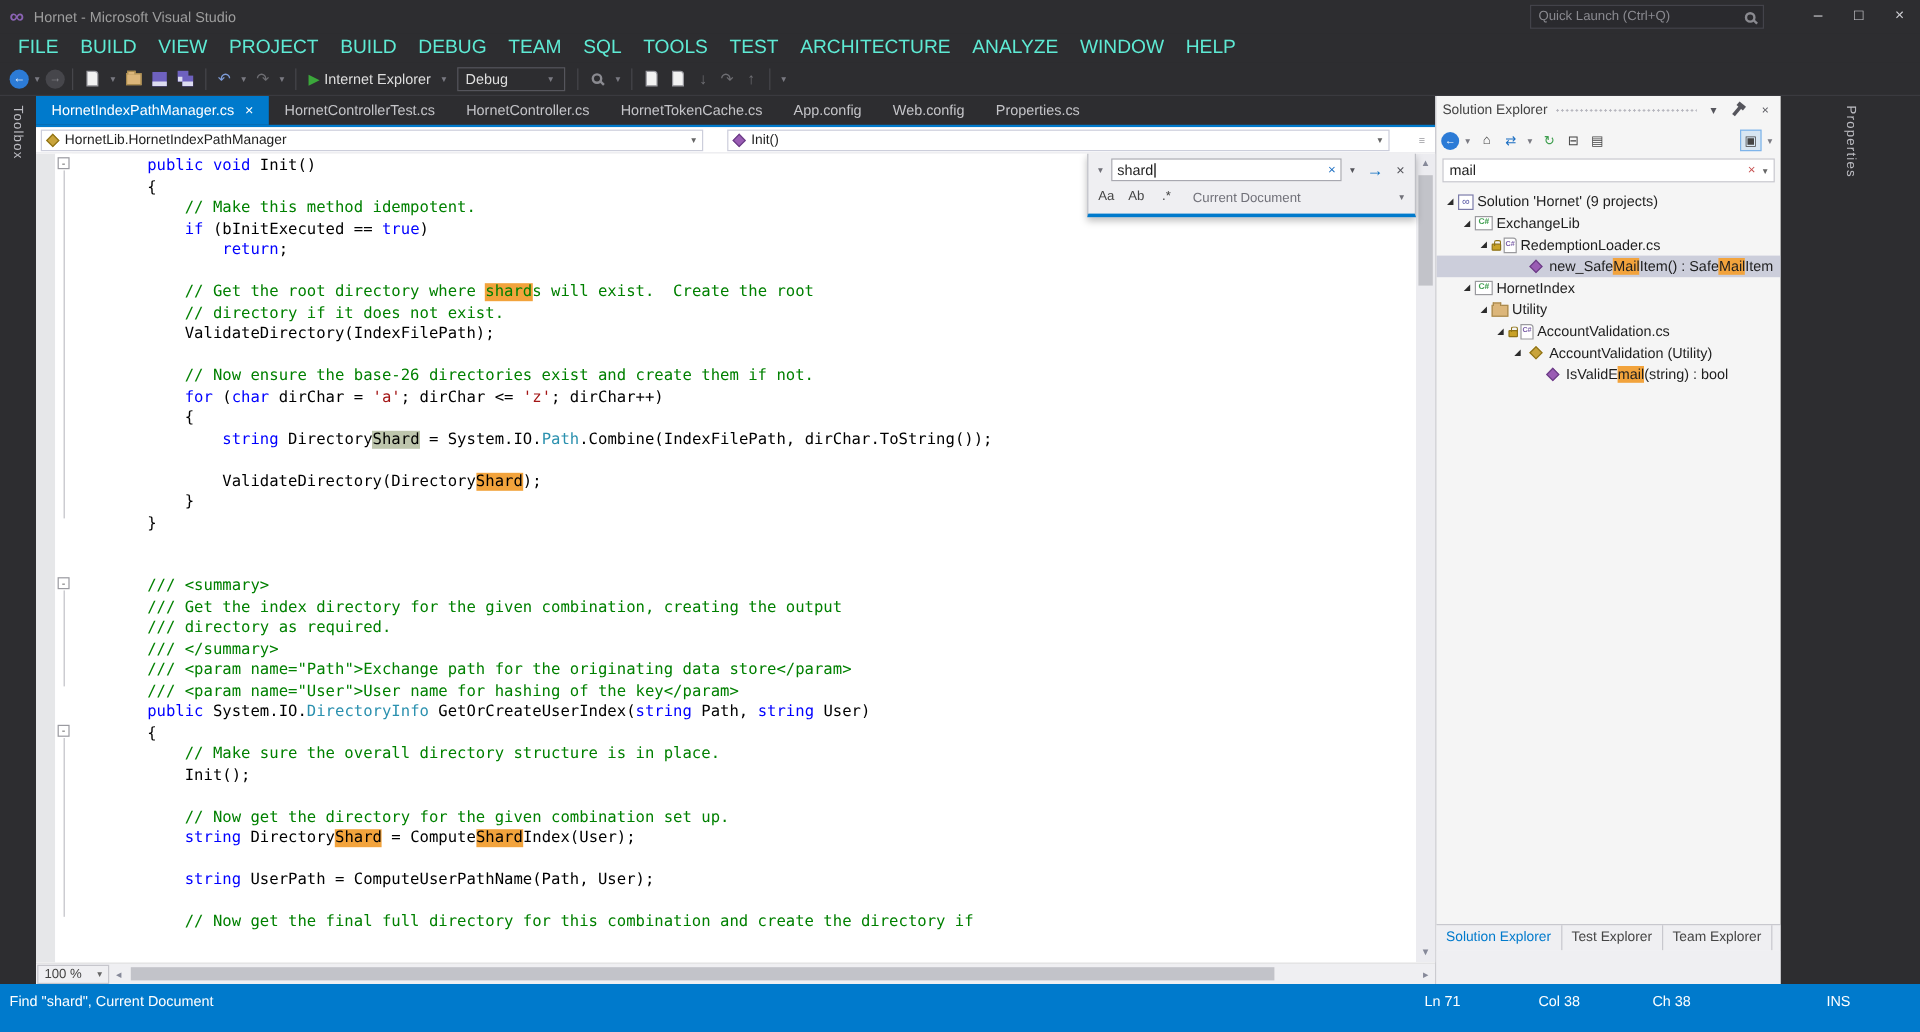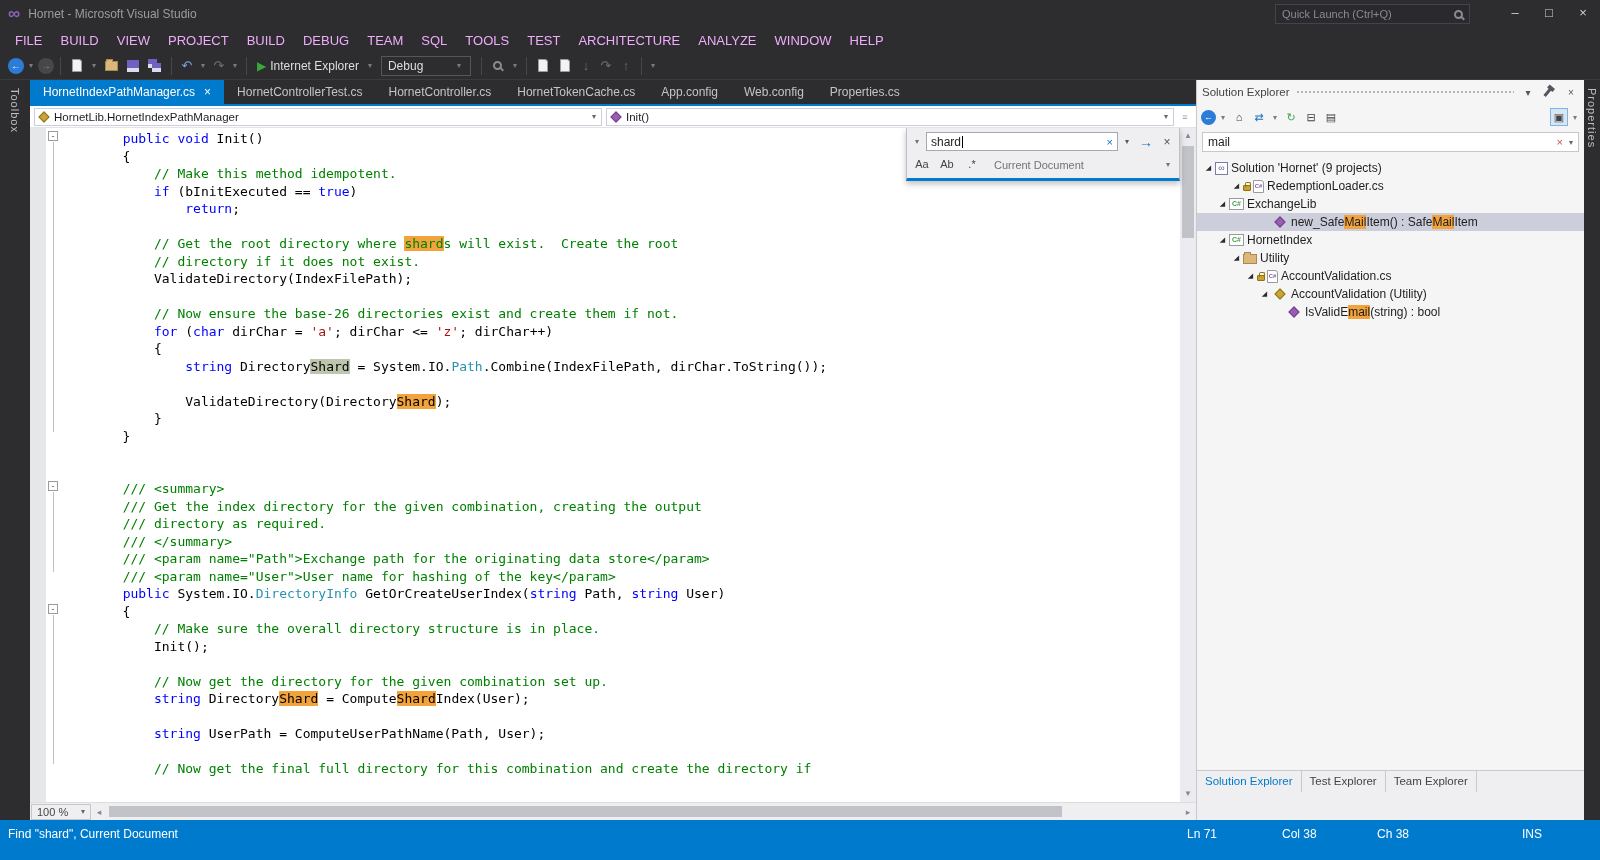--- a/index.html
+++ b/index.html
@@ -11,21 +11,21 @@
   .vs-logo{color:#8A63B3;font-size:17px;font-weight:bold;margin-right:8px}
   .title-text{color:#9D9D9D;font-size:12px}
   .quick-launch{margin-left:auto;width:195px;height:20px;background:#2A2A2E;border:1px solid #43434A;display:flex;align-items:center;padding:0 6px;color:#8A8A90;font-size:11px}
   .mag{width:9px;height:9px;border:2px solid #8A8A90;border-radius:50%;position:relative;margin-left:auto;flex:none}
   .mag::after{content:'';position:absolute;width:5px;height:2px;background:#8A8A90;transform:rotate(45deg);right:-4px;bottom:-2px}
   .win-btns{display:flex;margin-left:28px}
   .win-btn{width:34px;height:28px;color:#CFCFD4;font-size:13px;text-align:center;line-height:26px}
 
   
   .menubar{height:24px;background:#2D2D30;display:flex;align-items:center;padding-left:6px;flex:none}
-  .menu-item{color:#f0abfc;font-size:13px;padding:4px 9px;cursor:default}
+  .menu-item{color:#5eead4;font-size:16px;padding:4px 9px;cursor:default}
 
   
   .toolbar{height:28px;background:#2D2D30;border-bottom:1px solid #3A3A3F;display:flex;align-items:center;padding-left:8px;gap:2px;flex:none}
   .tb-circle{width:16px;height:16px;border-radius:50%;background:#2C7BD6;color:#FFF;font-size:10px;line-height:15px;text-align:center;flex:none}
   .tb-circle.disabled{background:#46464B;color:#8A8A90}
   .tb-caret{color:#7A7A82;font-size:8px;width:10px;text-align:center}
   .tb-sep{width:1px;height:18px;background:#46464B;margin:0 4px}
   .tb-icon{width:20px;height:20px;display:flex;align-items:center;justify-content:center}
   .doc-shape{width:10px;height:13px;background:#F2F2F2;border:1px solid #9A9AA0;border-radius:0 3px 0 0}
   .folder-shape{width:13px;height:10px;background:#DCB67A;border:1px solid #A98A4E;position:relative}
@@ -45,21 +45,21 @@
   .left-strip{width:30px;background:#2D2D30;flex:none;display:flex;flex-direction:column}
   .right-strip{flex:1;background:#2D2D30;display:flex;flex-direction:column}
   .v-label{writing-mode:vertical-lr;font-size:11px;color:#BDBDC3;margin:8px auto 0;letter-spacing:1px}
 
   .editor-col{width:1166px;flex:none;display:flex;flex-direction:column;background:#FFF}
   .tab-strip{height:26px;background:#2D2D30;border-bottom:2px solid #007ACC;display:flex;flex:none}
   .tab{font-size:12px;color:#C4C4C8;padding:0 13px;display:flex;align-items:center;gap:9px}
   .tab.active{background:#007ACC;color:#FFF}
   .tab-close{font-size:12px;color:#FFF}
 
-  .navbar{height:22px;background:#FFF;border-bottom:1px solid #E3E3E8;display:flex;align-items:center;gap:4px;padding:0 4px;flex:none}
+  .navbar{height:22px;background:#FFF;border-bottom:1px solid #E3E3E8;display:flex;align-items:center;gap:20px;padding:0 4px;flex:none}
   .nav-combo{height:18px;border:1px solid #CCCEDB;background:#FFF;display:flex;align-items:center;font-size:11.5px;color:#1E1E1E;padding:0 5px;gap:6px;flex:1}
   .nav-caret{margin-left:auto;color:#666;font-size:8px}
   .nav-cube{width:8px;height:8px;transform:rotate(45deg);flex:none}
   .nav-cube.gold{background:#C9A43B;border:1px solid #8F7317}
   .nav-cube.purple{background:#9A5CB4;border:1px solid #6C3F86}
   .splitter-grip{width:14px;text-align:center;color:#9A9AA0;font-size:9px}
 
   .editor-wrap{flex:1;position:relative;display:flex;min-height:0;background:#FFF;overflow:hidden}
   .margin-strip{width:16px;background:#E6E7E9;flex:none}
   .fold-margin{width:14px;background:#FFF;flex:none;position:relative}
@@ -97,21 +97,21 @@
   .zoom-combo{width:60px;height:16px;border:1px solid #C6C6CC;background:#EFEFF2;font-size:11px;color:#444;display:flex;align-items:center;padding:0 5px;margin-left:1px}
   .zoom-caret{margin-left:auto;font-size:8px;color:#666}
   .h-arrow{width:16px;text-align:center;color:#868999;font-size:9px}
   .h-track{flex:1;height:100%;position:relative}
   .h-thumb{position:absolute;left:2px;right:118px;top:3px;height:11px;background:#C2C3C9}
 
   .panel-tabs{height:30px;background:#EFEFF2;display:flex;align-items:center;padding-left:4px;gap:2px;flex:none}
   .panel-tab{font-size:12px;color:#444;padding:5px 9px}
 
   
-  .se-col{width:388px;flex:none;background:#F5F5F5;border-left:1px solid #C8C8CE;display:flex;flex-direction:column}
+  .se-col{width:288px;flex:none;background:#F5F5F5;border-left:1px solid #C8C8CE;display:flex;flex-direction:column}
   .se-header{height:24px;display:flex;align-items:center;padding:0 5px;gap:6px;flex:none}
   .se-title{font-size:11.5px;color:#444;white-space:nowrap}
   .se-dots{flex:1;height:4px;background-image:radial-gradient(#B4B4BC 1px,transparent 1px);background-size:4px 4px}
   .se-hicon{color:#55555C;font-size:10px;width:16px;text-align:center}
   .pin{width:3px;height:9px;background:#55555C;position:relative;transform:rotate(40deg);margin:0 8px 0 4px}
   .pin::after{content:'';position:absolute;top:-3px;left:-2px;width:7px;height:4px;background:#55555C}
   .se-toolbar{height:26px;display:flex;align-items:center;padding:0 4px;gap:2px;flex:none}
   .se-ticon{width:18px;height:18px;display:flex;align-items:center;justify-content:center;font-size:11px;color:#444}
   .se-ticon.blue{color:#1B6EC2}
   .se-ticon.green{color:#3E9E4E}
@@ -365,22 +365,22 @@
       <div class="se-search">
         <div class="se-search-box">
           <span>mail</span>
           <span class="se-clear">×</span>
           <span class="se-scaret">▾</span>
         </div>
       </div>
 
       <div class="se-tree">
           <div class="tree-row"><span class="tree-indent" style="width: 5px;"></span><span class="expander">◢</span><span class="tree-icon icon-solution">∞</span><span class="tree-label"><span>Solution 'Hornet' (9 projects)</span></span></div>
+          <div class="tree-row"><span class="tree-indent" style="width: 19px;"></span><span class="expander">◢</span><span class="tree-icon icon-project">C#</span><span class="tree-label"><span>ExchangeLib</span></span></div>
           <div class="tree-row"><span class="tree-indent" style="width: 33px;"></span><span class="expander">◢</span><span class="lock-icon"></span><span class="tree-icon icon-csfile">C#</span><span class="tree-label"><span>RedemptionLoader.cs</span></span></div>
-          <div class="tree-row"><span class="tree-indent" style="width: 19px;"></span><span class="expander">◢</span><span class="tree-icon icon-project">C#</span><span class="tree-label"><span>ExchangeLib</span></span></div>
           <div class="tree-row selected"><span class="tree-indent" style="width: 61px;"></span><span class="expander"></span><span class="tree-icon icon-method"><span class="cube"></span></span><span class="tree-label"><span>new_Safe</span><span class="match-hl">Mail</span><span>Item() : Safe</span><span class="match-hl">Mail</span><span>Item</span></span></div>
           <div class="tree-row"><span class="tree-indent" style="width: 19px;"></span><span class="expander">◢</span><span class="tree-icon icon-project">C#</span><span class="tree-label"><span>HornetIndex</span></span></div>
           <div class="tree-row"><span class="tree-indent" style="width: 33px;"></span><span class="expander">◢</span><span class="tree-icon icon-folder"></span><span class="tree-label"><span>Utility</span></span></div>
           <div class="tree-row"><span class="tree-indent" style="width: 47px;"></span><span class="expander">◢</span><span class="lock-icon"></span><span class="tree-icon icon-csfile">C#</span><span class="tree-label"><span>AccountValidation.cs</span></span></div>
           <div class="tree-row"><span class="tree-indent" style="width: 61px;"></span><span class="expander">◢</span><span class="tree-icon icon-class"><span class="cube"></span></span><span class="tree-label"><span>AccountValidation (Utility)</span></span></div>
           <div class="tree-row"><span class="tree-indent" style="width: 75px;"></span><span class="expander"></span><span class="tree-icon icon-method"><span class="cube"></span></span><span class="tree-label"><span>IsValidE</span><span class="match-hl">mail</span><span>(string) : bool</span></span></div>
         </div>
 
       <div class="se-tab-strip">
           <span class="se-tab active">Solution Explorer</span>

